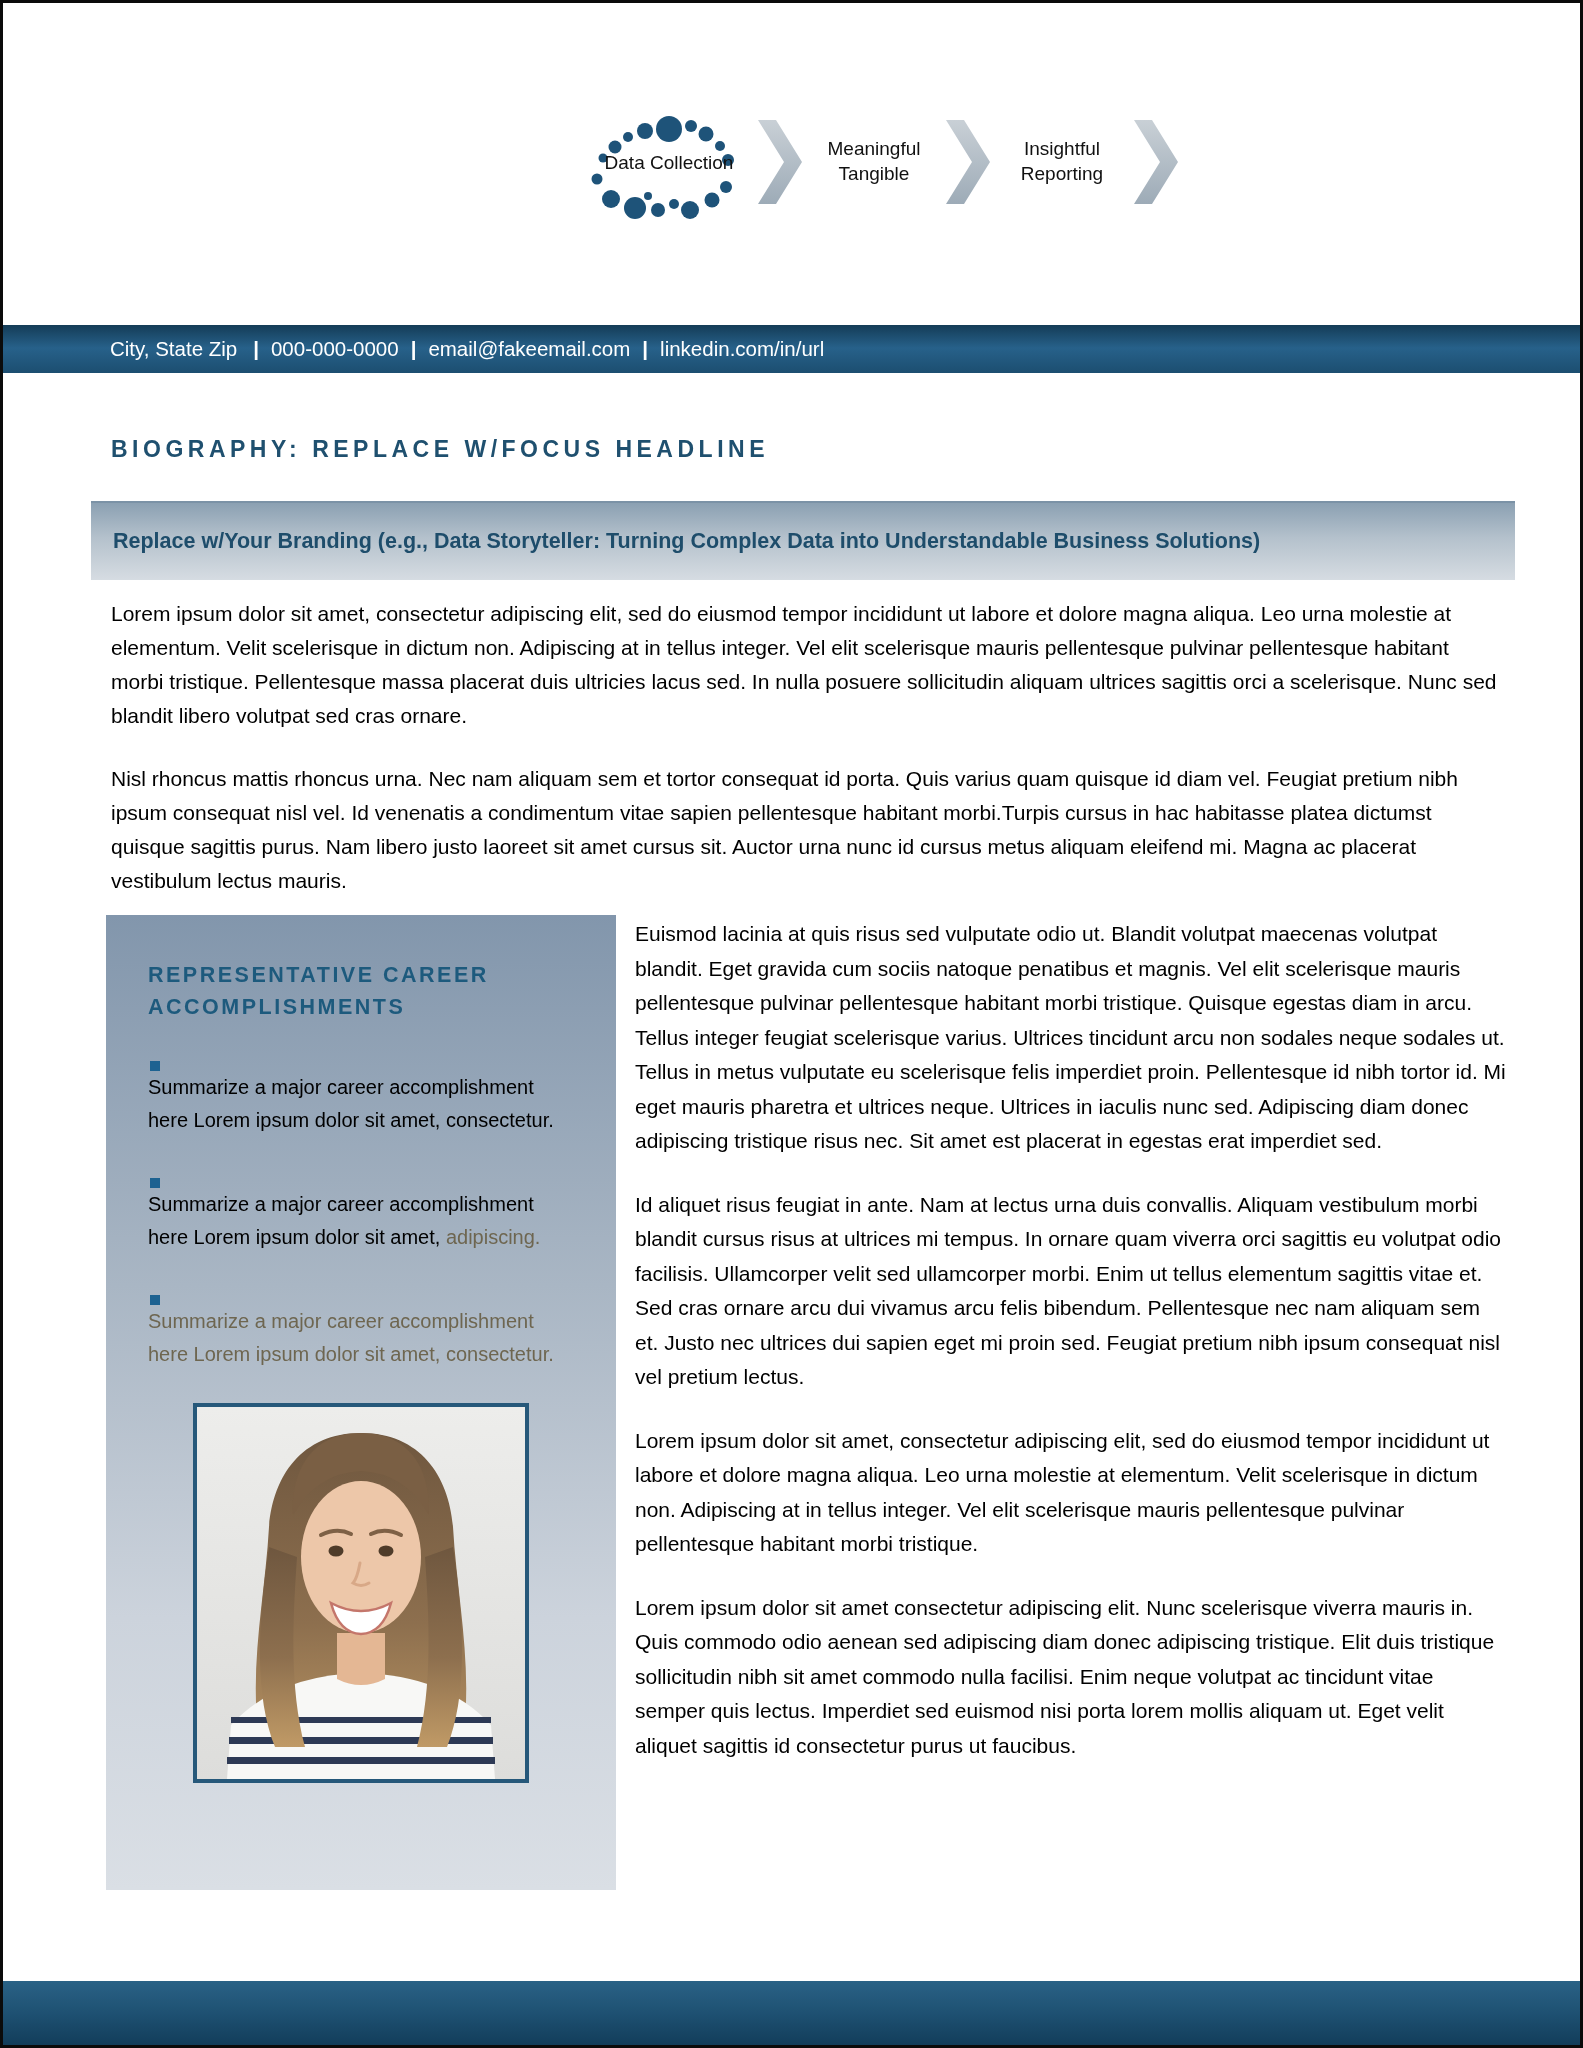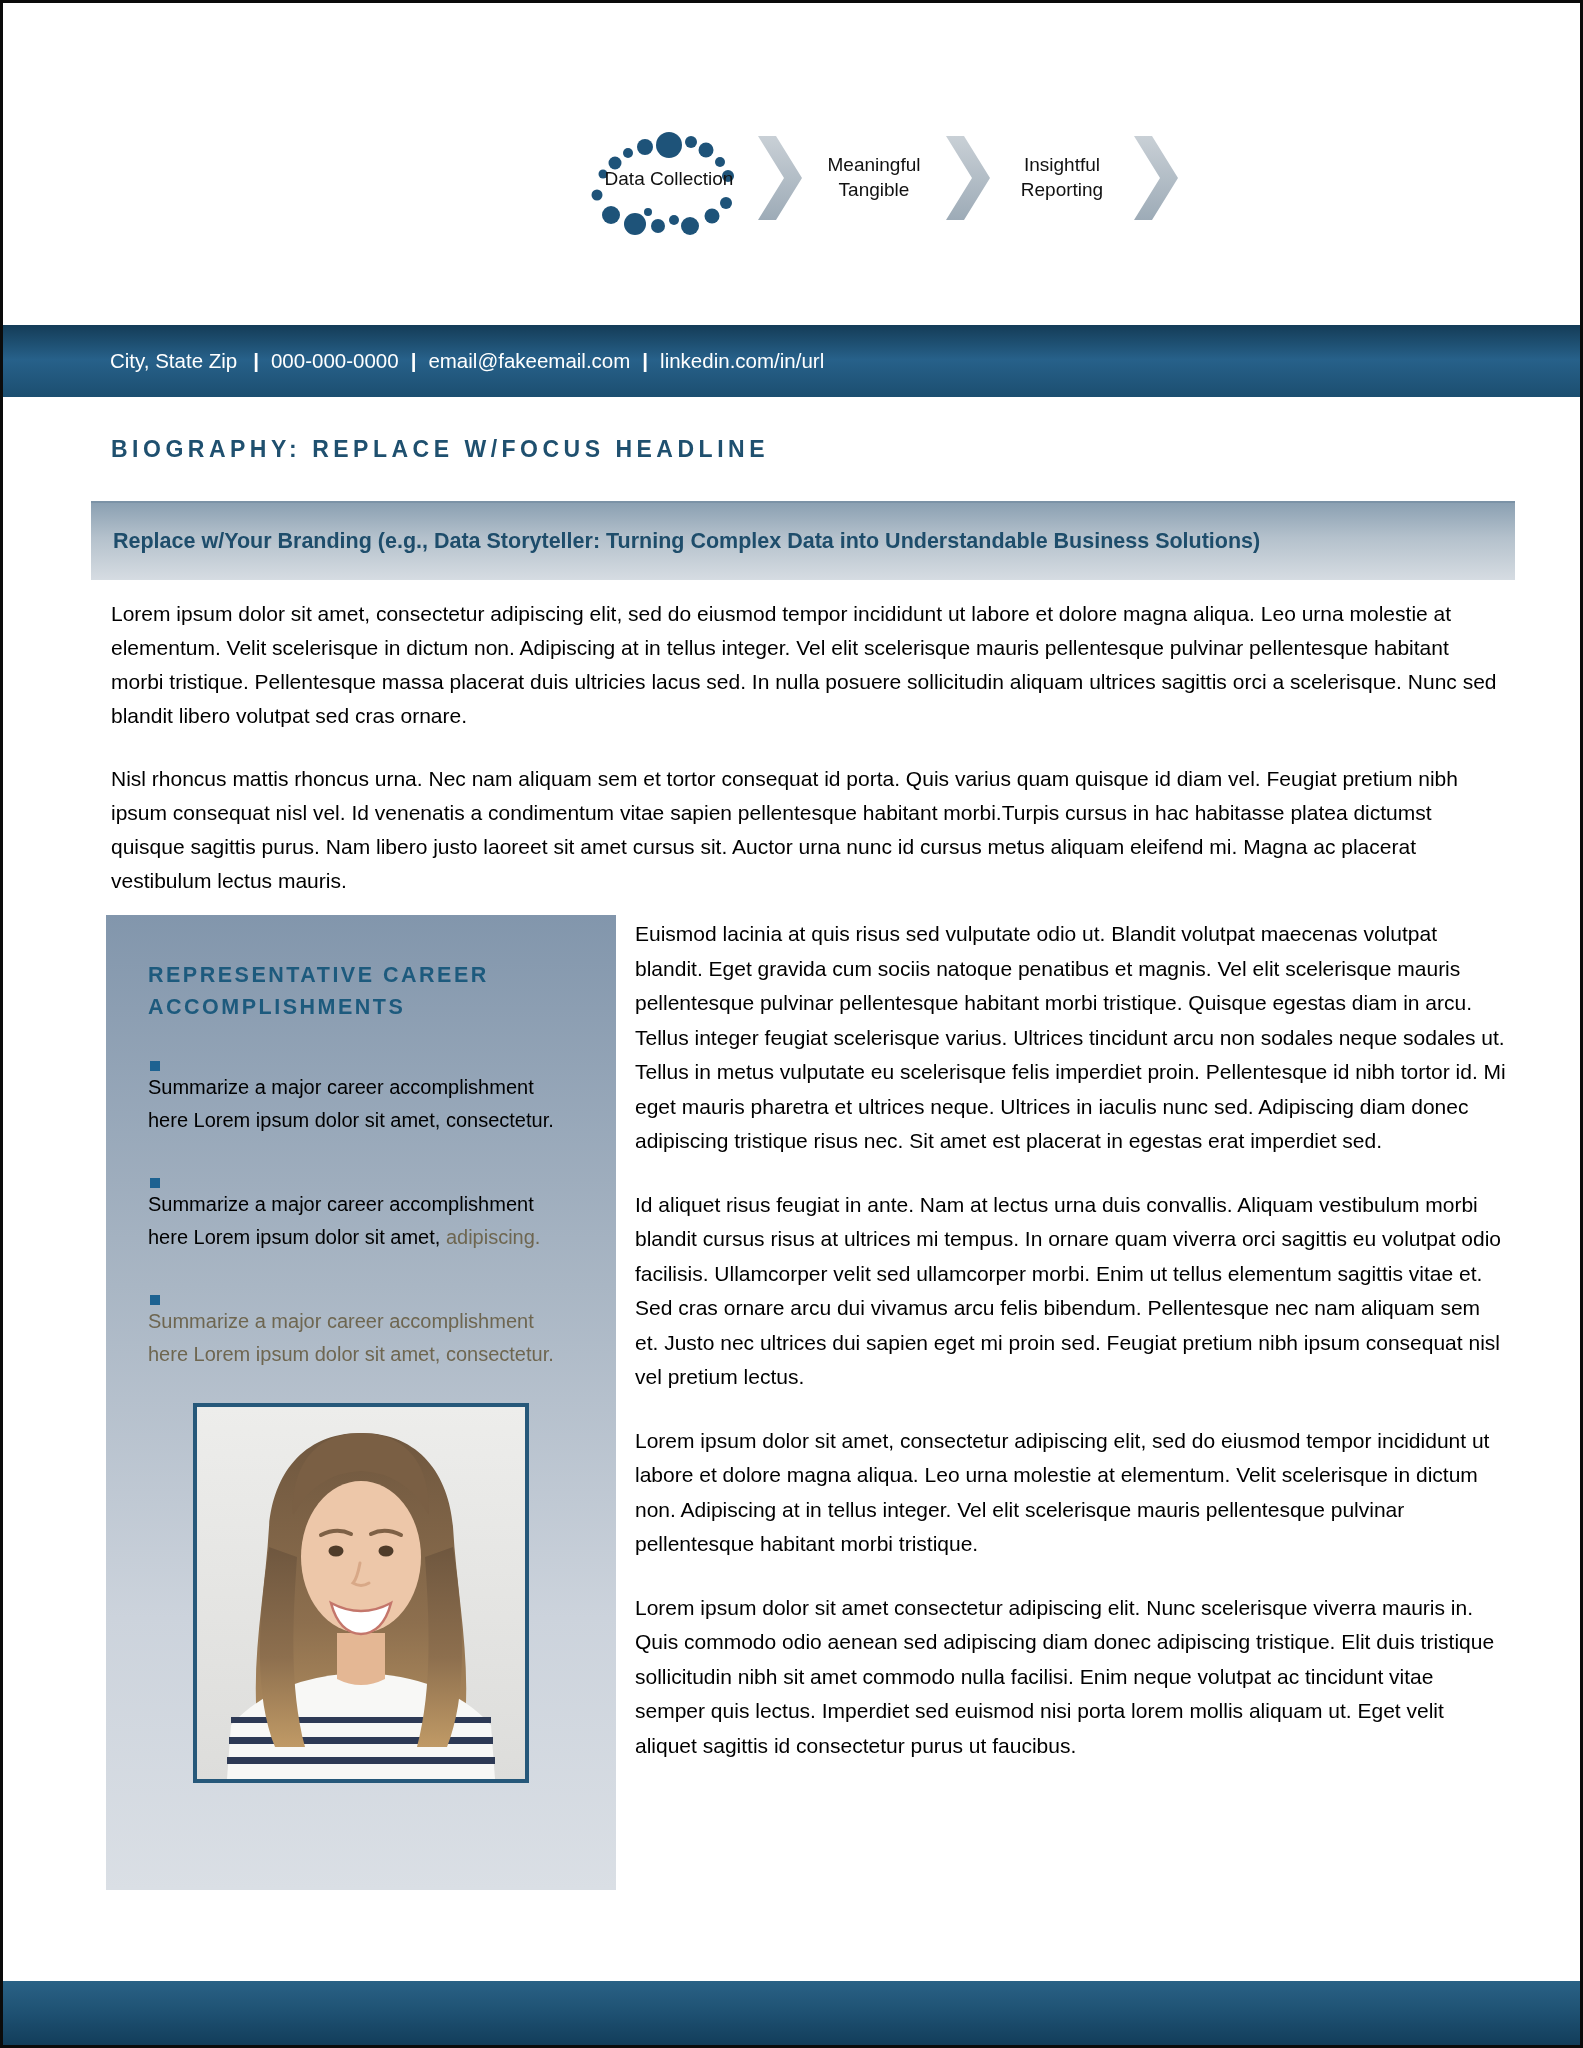--- a/index.html
+++ b/index.html
@@ -13,39 +13,39 @@
     font-family:"Liberation Sans", sans-serif;
     color:#000;
   }
 
   
   .name-block{position:absolute;left:108px;top:88px;line-height:1;color:#1f506f;}
   .name-line{font-weight:700;letter-spacing:7px;font-size:35px;margin:0 0 34px 0;white-space:nowrap;}
   .name-line .initial{font-size:53px;letter-spacing:4px;}
 
   
-  .diagram{position:absolute;left:585px;top:116px;width:900px;height:118px;display:flex;align-items:center;gap:8px;}
+  .diagram{position:absolute;left:585px;top:100px;width:900px;height:118px;display:flex;align-items:center;gap:8px;}
   .dots-wrap{position:relative;width:162px;height:118px;flex:0 0 auto;}
   .dots-wrap svg{position:absolute;left:0;top:0;}
   .dots-label{
     position:absolute;left:0;top:50%;width:100%;transform:translateY(-46%);
     text-align:center;font-size:19px;line-height:1.25;color:#111;
   }
   .step-label{flex:0 0 auto;width:128px;text-align:center;font-size:19px;line-height:1.3;color:#111;}
   .chevron{flex:0 0 auto;}
   .outcome-box{
     flex:0 0 auto;width:306px;height:100px;margin-left:4px;
     background:linear-gradient(180deg,#1c4866 0%,#24597b 45%,#2e6b91 100%);
     color:#fff;display:flex;align-items:center;justify-content:center;text-align:center;
     font-size:18.5px;line-height:1.35;padding:0 14px;box-sizing:border-box;
   }
 
   
   .contact-bar{
-    position:absolute;left:0;top:322px;width:100%;height:72px;
+    position:absolute;left:0;top:322px;width:100%;height:48px;
     background:linear-gradient(180deg,#143c57 0%,#27618a 48%,#1c4e70 100%);
     color:#fff;display:flex;align-items:center;
     font-size:20.5px;padding-left:107px;box-sizing:border-box;
   }
   .contact-bar .sep{margin:0 12px;font-weight:700;}
   .contact-bar .sep.first{margin-left:16px;}
 
   
   .bio-heading{
     position:absolute;left:108px;top:433px;

